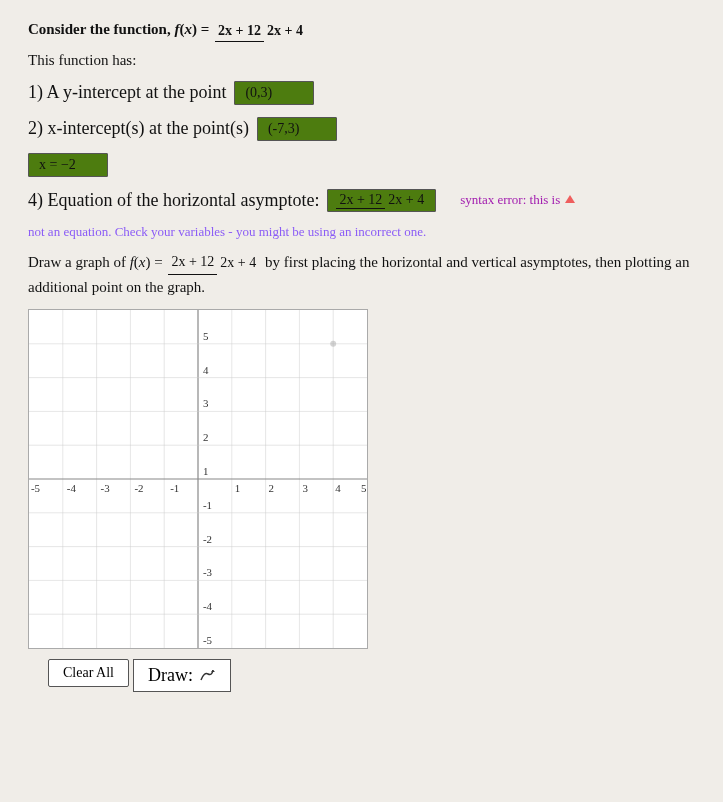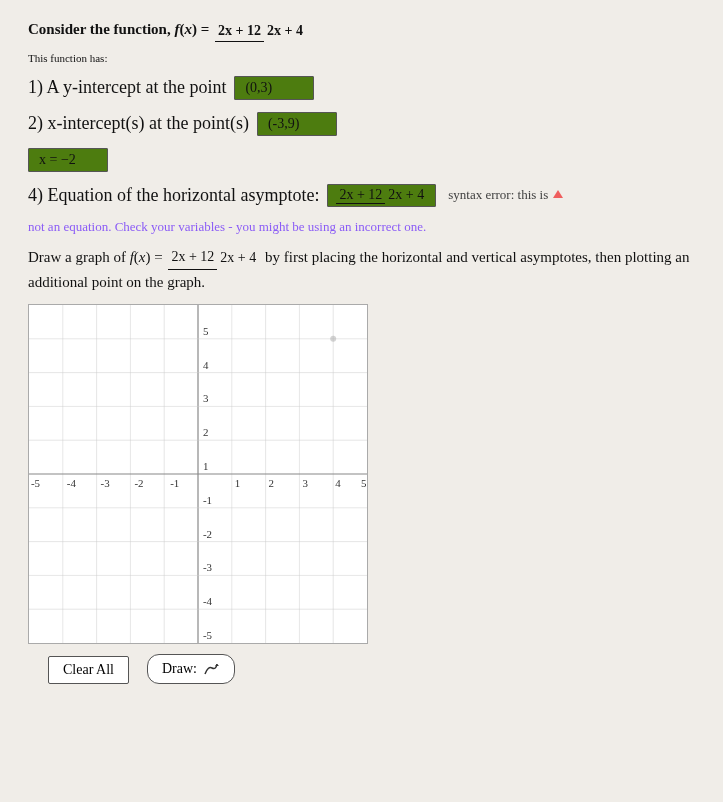--- a/index.html
+++ b/index.html
@@ -34,21 +34,21 @@
       padding: 0 3px;
       text-align: center;
     }
     .fraction .denominator {
       padding: 0 3px;
       text-align: center;
     }
 
     .this-function {
       margin-bottom: 12px;
-      font-size: 11px;
+      font-size: 15px;
     }
 
     .question-row {
       display: flex;
       align-items: center;
       margin-bottom: 12px;
       flex-wrap: wrap;
       gap: 4px;
     }
 
@@ -62,23 +62,23 @@
       border: 1.5px solid #555;
       background: #4d7c0f;
       padding: 3px 10px;
       min-width: 80px;
       font-size: 14px;
       font-family: Georgia, serif;
       border-radius: 1px;
     }
 
     .syntax-error {
-      color: #404040;
+      color: #a21caf;
       font-size: 13px;
-      margin-left: 8px;
+      margin-left: 20px;
       display: inline-flex;
       align-items: center;
       gap: 3px;
     }
 
     .error-message {
       color: #8b5cf6;
       font-size: 13px;
       margin-top: 2px;
       margin-bottom: 10px;
@@ -103,22 +103,22 @@
 
     .grid-svg {
       position: absolute;
       top: 0; left: 0;
       width: 100%;
       height: 100%;
     }
 
     .bottom-bar {
       display: flex;
-      align-items: flex-end;
-      gap: 18px;
+      align-items: flex-start;
+      gap: 4px;
       margin-top: 4px;
       padding-left: 20px;
     }
 
     .clear-all-btn {
       border: 1.5px solid #555;
       background: #fff;
       padding: 5px 14px;
       font-size: 14px;
       font-family: Georgia, serif;
@@ -126,24 +126,24 @@
       border-radius: 2px;
     }
 
     .draw-btn {
       display: flex;
       align-items: center;
       gap: 5px;
       border: 1.5px solid #555;
       background: #fff;
       padding: 5px 14px;
-      font-size: 14px;
+      font-size: 18px;
       font-family: Georgia, serif;
       cursor: pointer;
-      border-radius: 12px;
+      border-radius: 0;
     }
 
     .draw-icon {
       width: 18px;
       height: 18px;
     }
 
     .italicf {
       font-style: italic;
     }
@@ -162,21 +162,21 @@
 
 <div class="this-function">This function has:</div>
 
 <div class="question-row">
   <span class="question-label">1) A y-intercept at the point</span>
   <span class="answer-box">(0,3)</span>
 </div>
 
 <div class="question-row">
   <span class="question-label">2) x-intercept(s) at the point(s)</span>
-  <span class="answer-box">(-3,9)</span>
+  <span class="answer-box">(-7,3)</span>
 </div>
 
 <div class="question-row">
   <span class="answer-box">x = −2</span>
 </div>
 
 <div class="question-row">
   <span class="question-label">4) Equation of the horizontal asymptote:</span>
   <span class="answer-box" style="display:inline-flex; align-items:center; padding: 2px 6px;">
     <span class="fraction">

